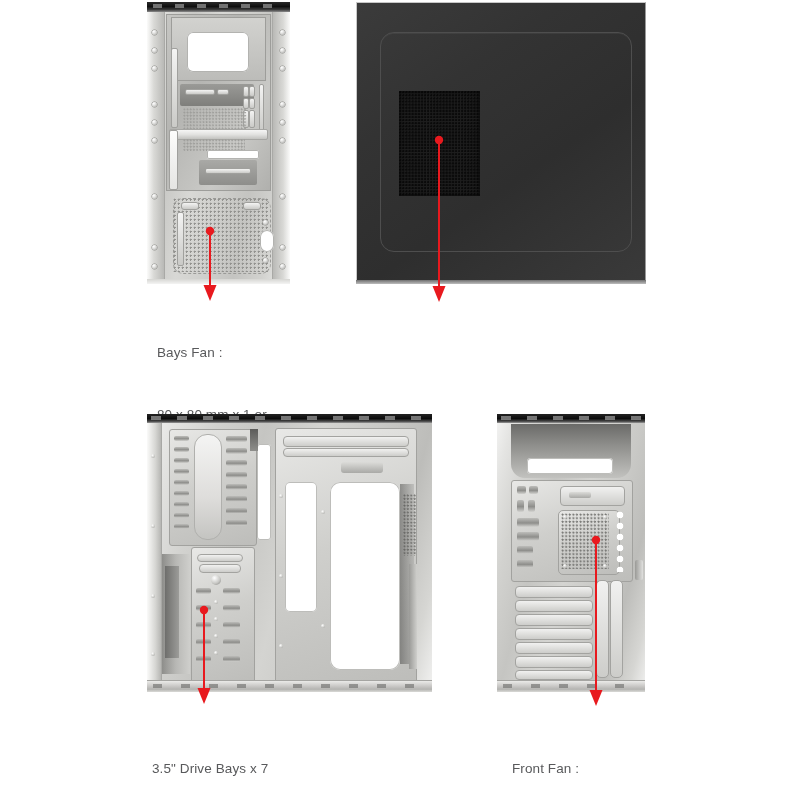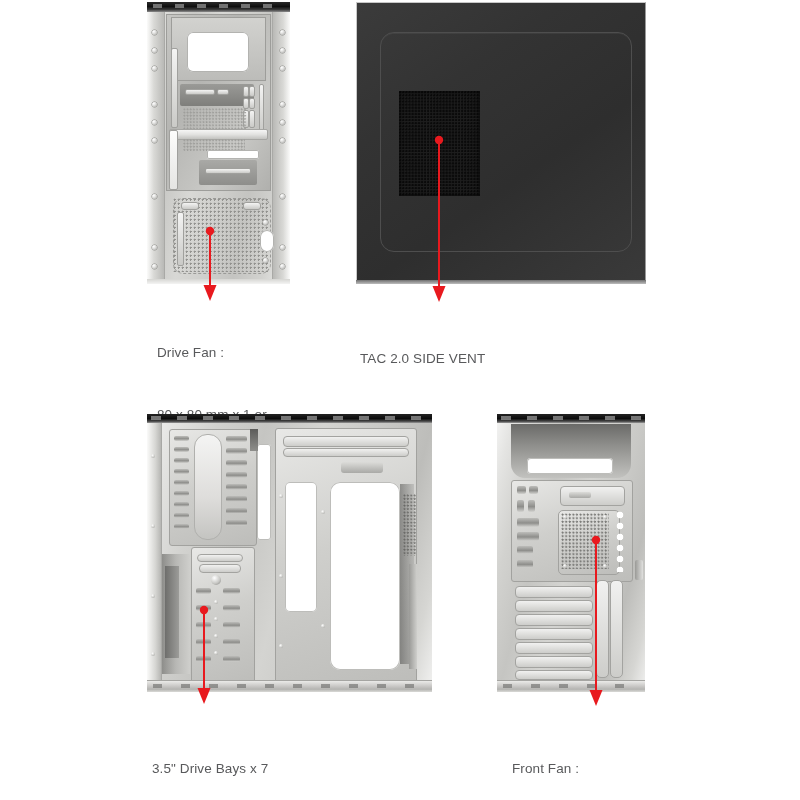--- a/index.html
+++ b/index.html
@@ -314,43 +314,40 @@
     <div class="fp-bottom"></div>
   </div>
 
   <svg class="leader" style="left:198px; top:225px;" width="24" height="80" viewBox="0 0 24 80">
     <circle cx="12" cy="6" r="4.2" fill="#e8191e"></circle>
     <line x1="12" y1="6" x2="12" y2="66" stroke="#e8191e" stroke-width="2"></line>
     <polygon points="12,76 5.5,60 18.5,60" fill="#e8191e"></polygon>
   </svg>
 
   <div class="callout-text" style="left:157px; top:302px;">
-    <div>Drive Fan :</div>
+    <div>Bays Fan :</div>
     <div>80 x 80 mm x 1 or</div>
     <div>90 x 90 mm x 1 or</div>
     <div>120 x 120 mm x 1</div>
     <div>(Optional)</div>
   </div>
 
   <div class="photo" style="left:356px; top:2px; width:290px; height:282px;">
     <div class="sp-body"></div>
     <div class="sp-inset" style="left:24px; top:30px; right:14px; bottom:32px;"></div>
     <div class="sp-vent" style="left:43px; top:89px; width:81px; height:105px;"></div>
     <div class="sp-bottomedge"></div>
   </div>
 
   <svg class="leader" style="left:427px; top:134px;" width="24" height="172" viewBox="0 0 24 172">
     <circle cx="12" cy="6" r="4.2" fill="#e8191e"></circle>
     <line x1="12" y1="6" x2="12" y2="158" stroke="#e8191e" stroke-width="2"></line>
     <polygon points="12,168 5.5,152 18.5,152" fill="#e8191e"></polygon>
   </svg>
 
-  <div class="callout-text" style="left:360px; top:308px;">
-    <div>TAC 2.0 SIDE VENT</div>
-  </div>
 
   <div class="photo" style="left:147px; top:414px; width:285px; height:278px;">
     <div class="cb-body"></div>
     <div class="cb-toprail"></div>
 
     <div style="position:absolute; left:0; top:9px; bottom:11px; width:14px;
                 background:linear-gradient(90deg,#fafaf9,#d6d6d3 60%,#b6b6b3 100%);
                 border-right:1px solid #a8a8a5;"></div>
     <div class="cb-screw" style="left:4px; top:40px;"></div>
     <div class="cb-screw" style="left:4px; top:110px;"></div>

